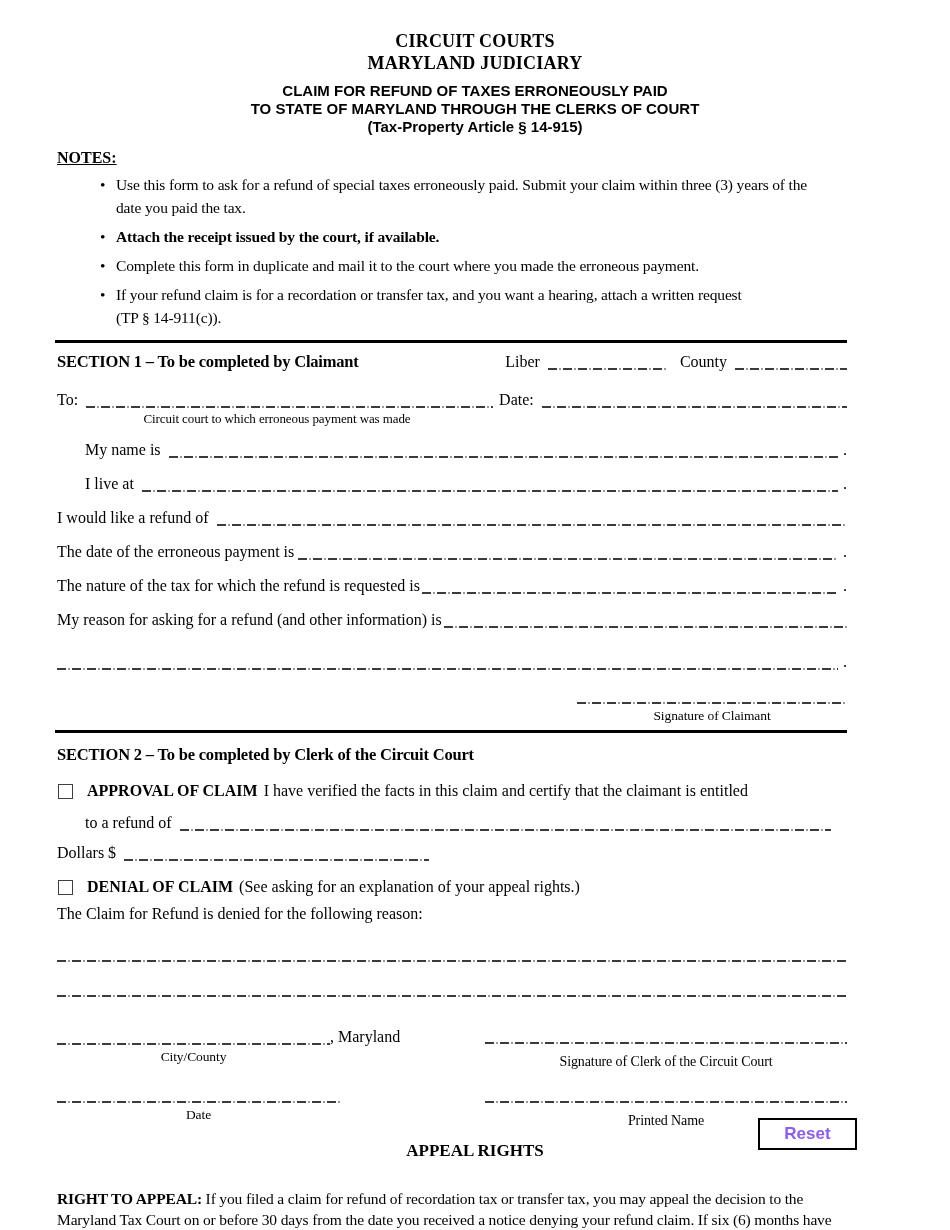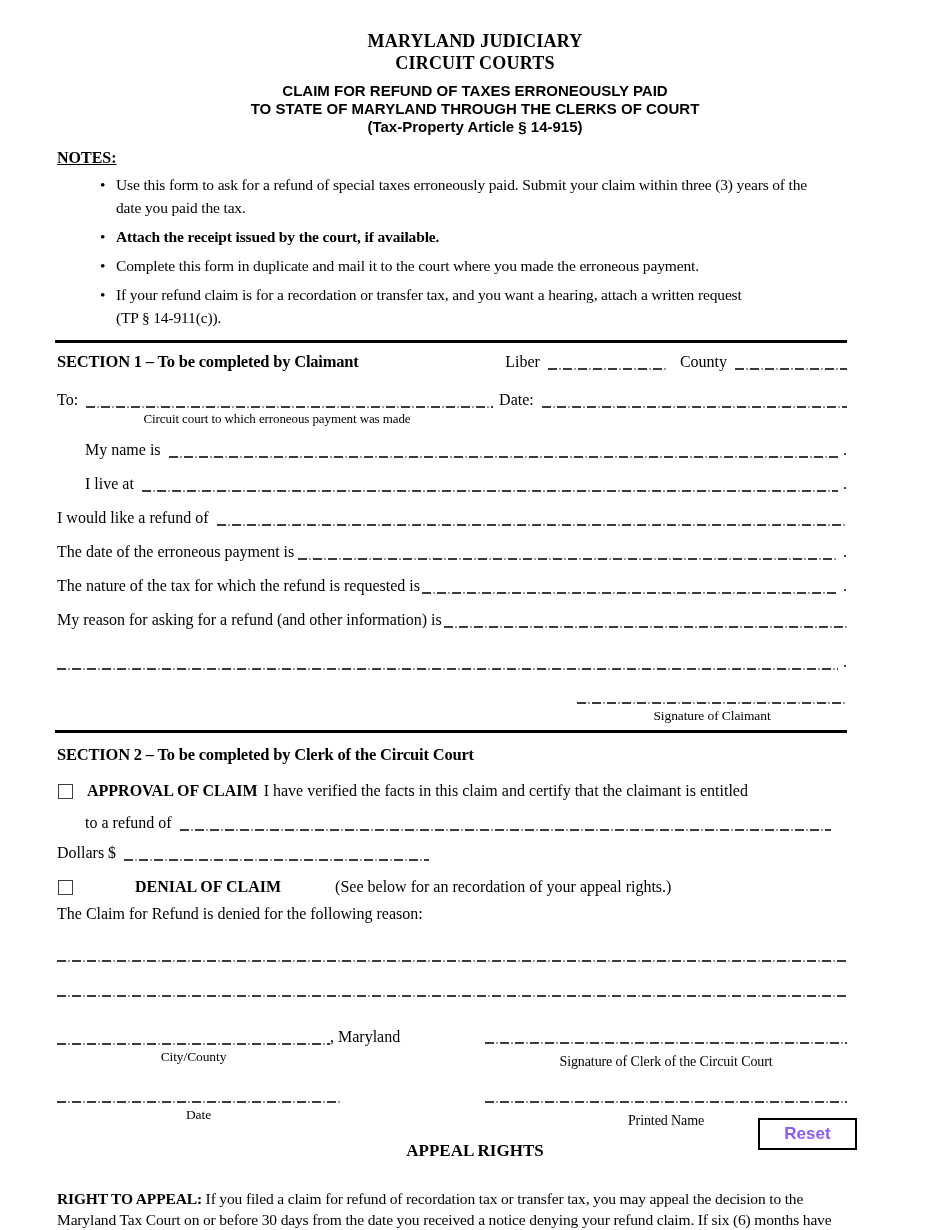--- a/index.html
+++ b/index.html
@@ -57,21 +57,21 @@
   .check-row { display:flex; align-items:center; height:22px; }
   .checkbox {
     flex:none; width:13px; height:13px; border:1.5px solid #3f3f3f;
     margin-right:14px; margin-left:1px; background:#fff;
   }
   .bold-lbl { font-weight:bold; margin-right:6px; white-space:nowrap; }
   .approval-row { margin-top:15px; }
   .refundof-row { margin-top:10px; }
   .refundof-blank { margin-left:8px; margin-right:16px; }
   .dollars2-row { margin-top:9px; }
-  .denial-row { margin-top:13px;gap:48px; }
+  .denial-row { margin-top:13px; }
   .denied-lbl { margin-top:5px; line-height:21px; }
 
   .line-blank { width:790px; height:2px; position:relative; }
   .line-blank::after {
     content:""; position:absolute; left:0; right:0; bottom:0; height:1.7px;
     background:repeating-linear-gradient(90deg,#3b3b3b 0 9px, rgba(0,0,0,0) 9px 11px, #999 11px 13px, rgba(0,0,0,0) 13px 15px);
   }
   .lb1 { margin-top:36px; } .lb2 { margin-top:33px; }
 
   .two-col { display:flex; justify-content:space-between; }
@@ -96,22 +96,22 @@
     font-family:"Liberation Sans", sans-serif; font-weight:bold; font-size:17px; color:#8b5cf6;
     display:flex; align-items:center; justify-content:center; cursor:pointer;
   }
 </style>
 </head>
 <body>
 
 <div class="page">
 
   <div class="center">
+    <div class="org-line">CIRCUIT COURTS</div>
     <div class="org-line">MARYLAND JUDICIARY</div>
-    <div class="org-line">CIRCUIT COURTS</div>
     <div class="form-title">
       <div>CLAIM FOR REFUND OF TAXES ERRONEOUSLY PAID</div>
       <div>TO STATE OF MARYLAND THROUGH THE CLERKS OF COURT</div>
       <div>(Tax-Property Article § 14-915)</div>
     </div>
   </div>
 
   <div class="notes-heading">NOTES:</div>
   <div>
     <div class="note">
@@ -221,21 +221,21 @@
     </div>
 
     <div class="row dollars2-row">
       <span class="lbl">Dollars $</span>
       <span class="blank w305 gap-l"></span>
     </div>
 
     <div class="check-row denial-row">
       <span class="checkbox"></span>
       <span class="bold-lbl">DENIAL OF CLAIM</span>
-      <span>(See below for an recordation of your appeal rights.)</span>
+      <span>(See asking for an explanation of your appeal rights.)</span>
     </div>
 
     <div class="denied-lbl">The Claim for Refund is denied for the following reason:</div>
 
     <div class="line-blank lb1"></div>
     <div class="line-blank lb2"></div>
 
     <div class="two-col city-row">
       <div class="col-left">
         <div class="row">

